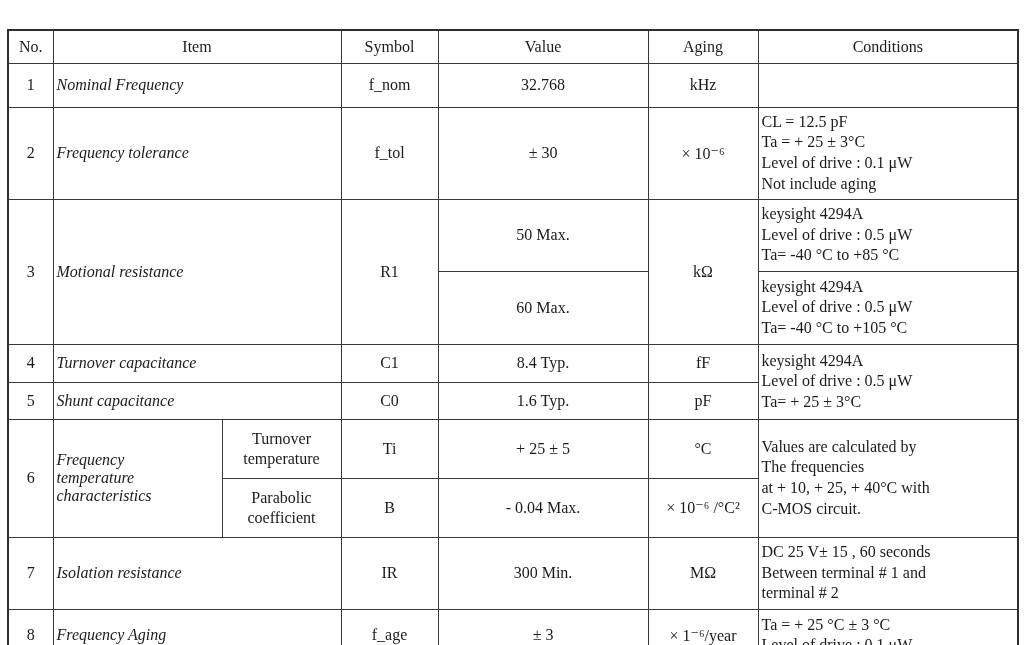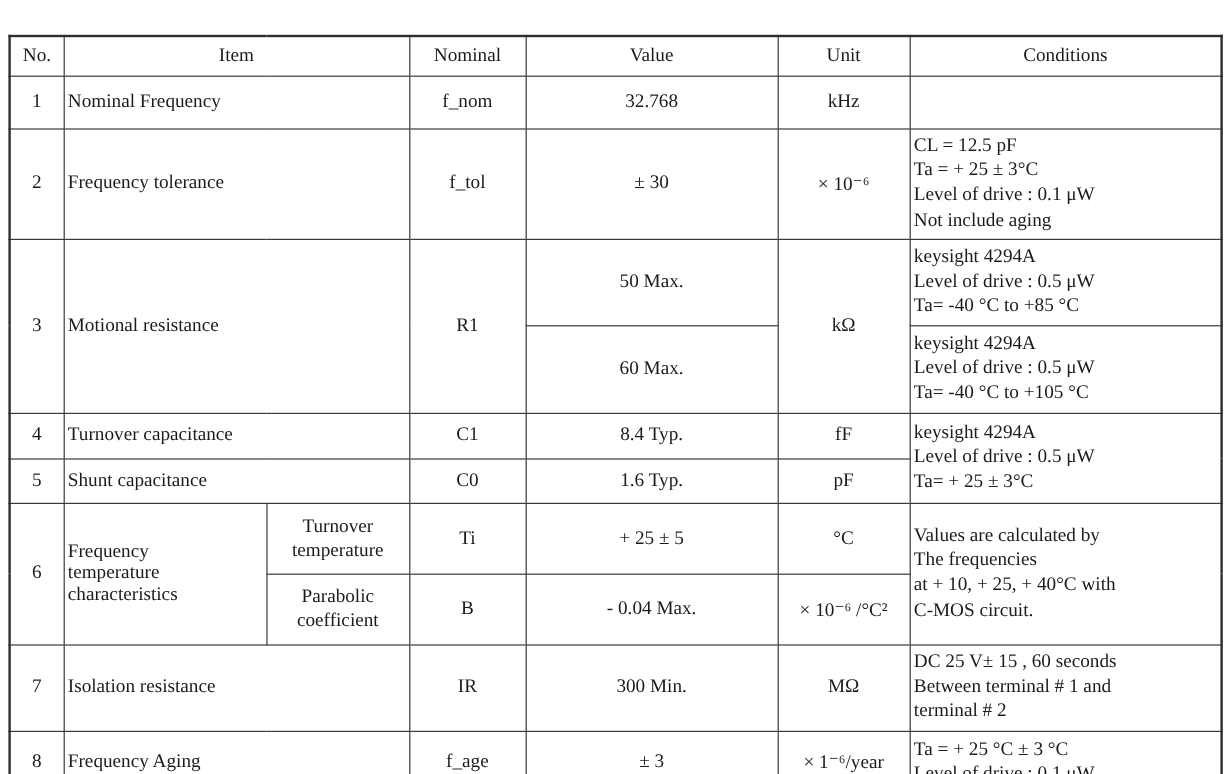--- a/index.html
+++ b/index.html
@@ -30,21 +30,21 @@
     font-family: "Liberation Serif", "DejaVu Serif", serif;
     font-size: 16px;
     font-weight: normal;
     color: #1b1b1b;
     vertical-align: middle;
     padding: 1px 3px;
     overflow: hidden;
     box-sizing: border-box;
   }
   .c { text-align: center; }
-  .l { text-align: left; padding-left: 9px; }
+  .l { text-align: left; padding-left: 9px; font-style: italic; }
   .cond {
     text-align: left;
     padding: 2px 4px 2px 8px;
     white-space: pre-line;
     line-height: 1.29;
   }
   .wrap-narrow { display: inline-block; max-width: 112px; }
   .subitem { text-align: center; padding-left: 9px; line-height: 1.25; }
 </style>
 </head>
@@ -59,23 +59,23 @@
       <col style="width:97px">
       <col style="width:210px">
       <col style="width:110px">
       <col style="width:260px">
     </colgroup>
 
     <tbody>
         <tr style="height:33px">
       <th class="c">No.</th>
       <th class="c" colspan="2">Item</th>
-      <th class="c">Nominal</th>
+      <th class="c">Symbol</th>
       <th class="c">Value</th>
-      <th class="c">Unit</th>
+      <th class="c">Aging</th>
       <th class="c">Conditions</th>
     </tr>
 
     <tr style="height:44px">
       <td class="c">1</td>
       <td class="l" colspan="2">Nominal Frequency</td>
       <td class="c">f_nom</td>
       <td class="c">32.768</td>
       <td class="c">kHz</td>
       <td class="cond"></td>

